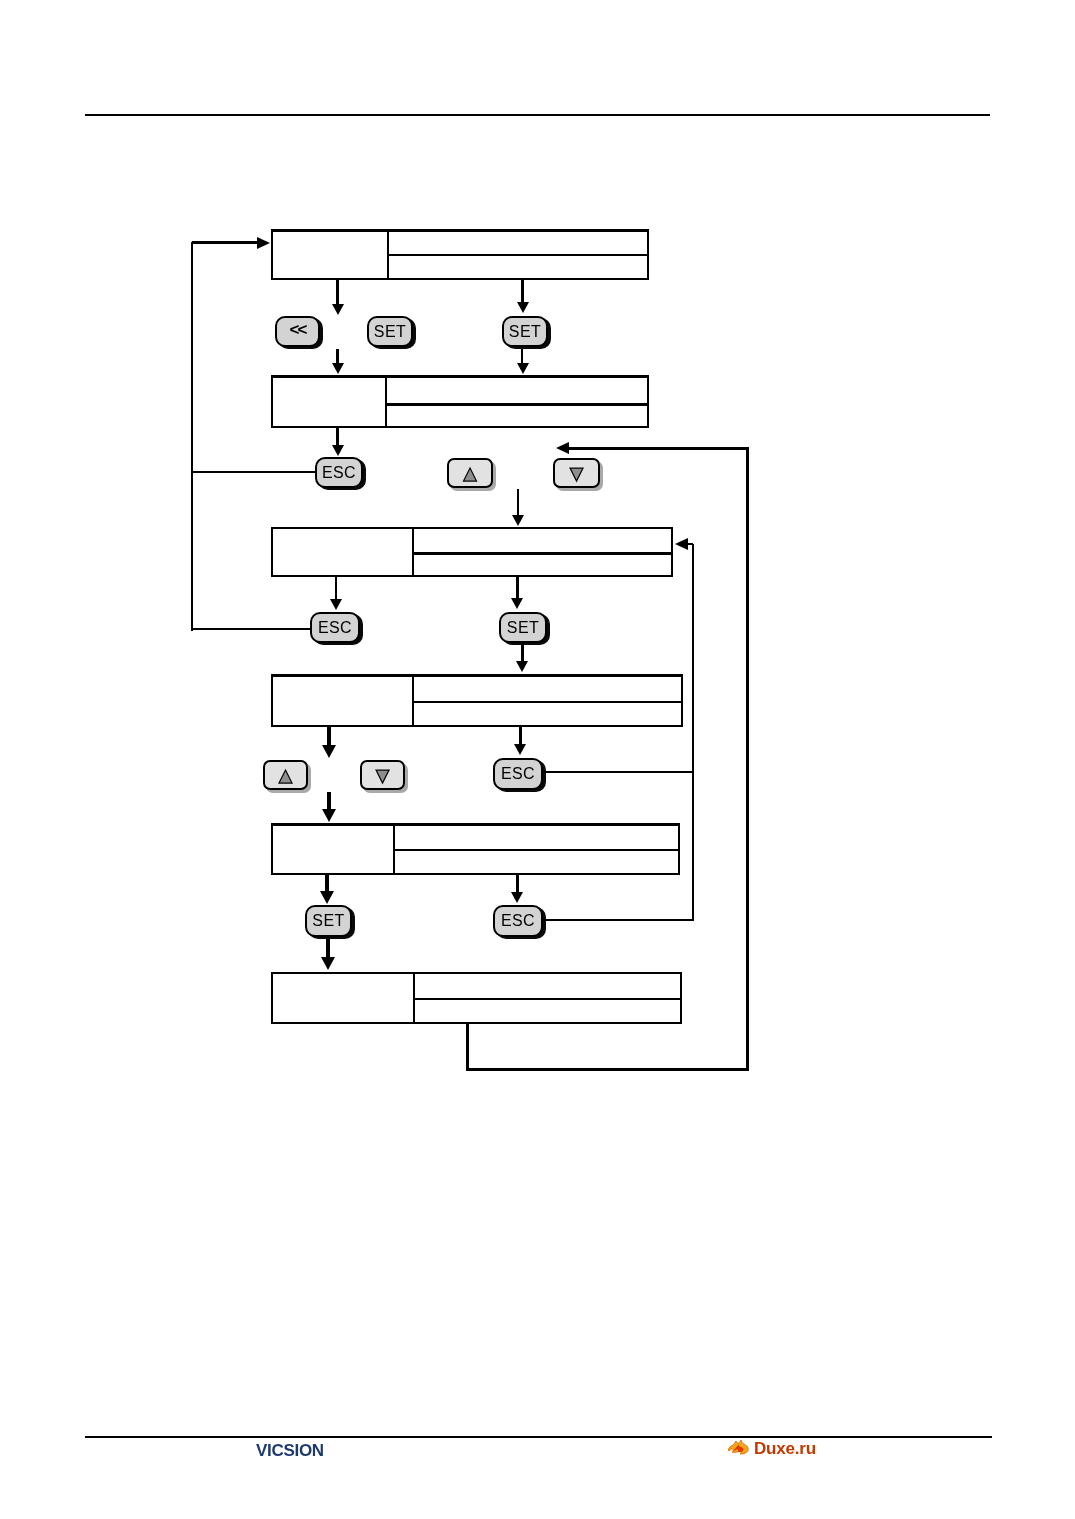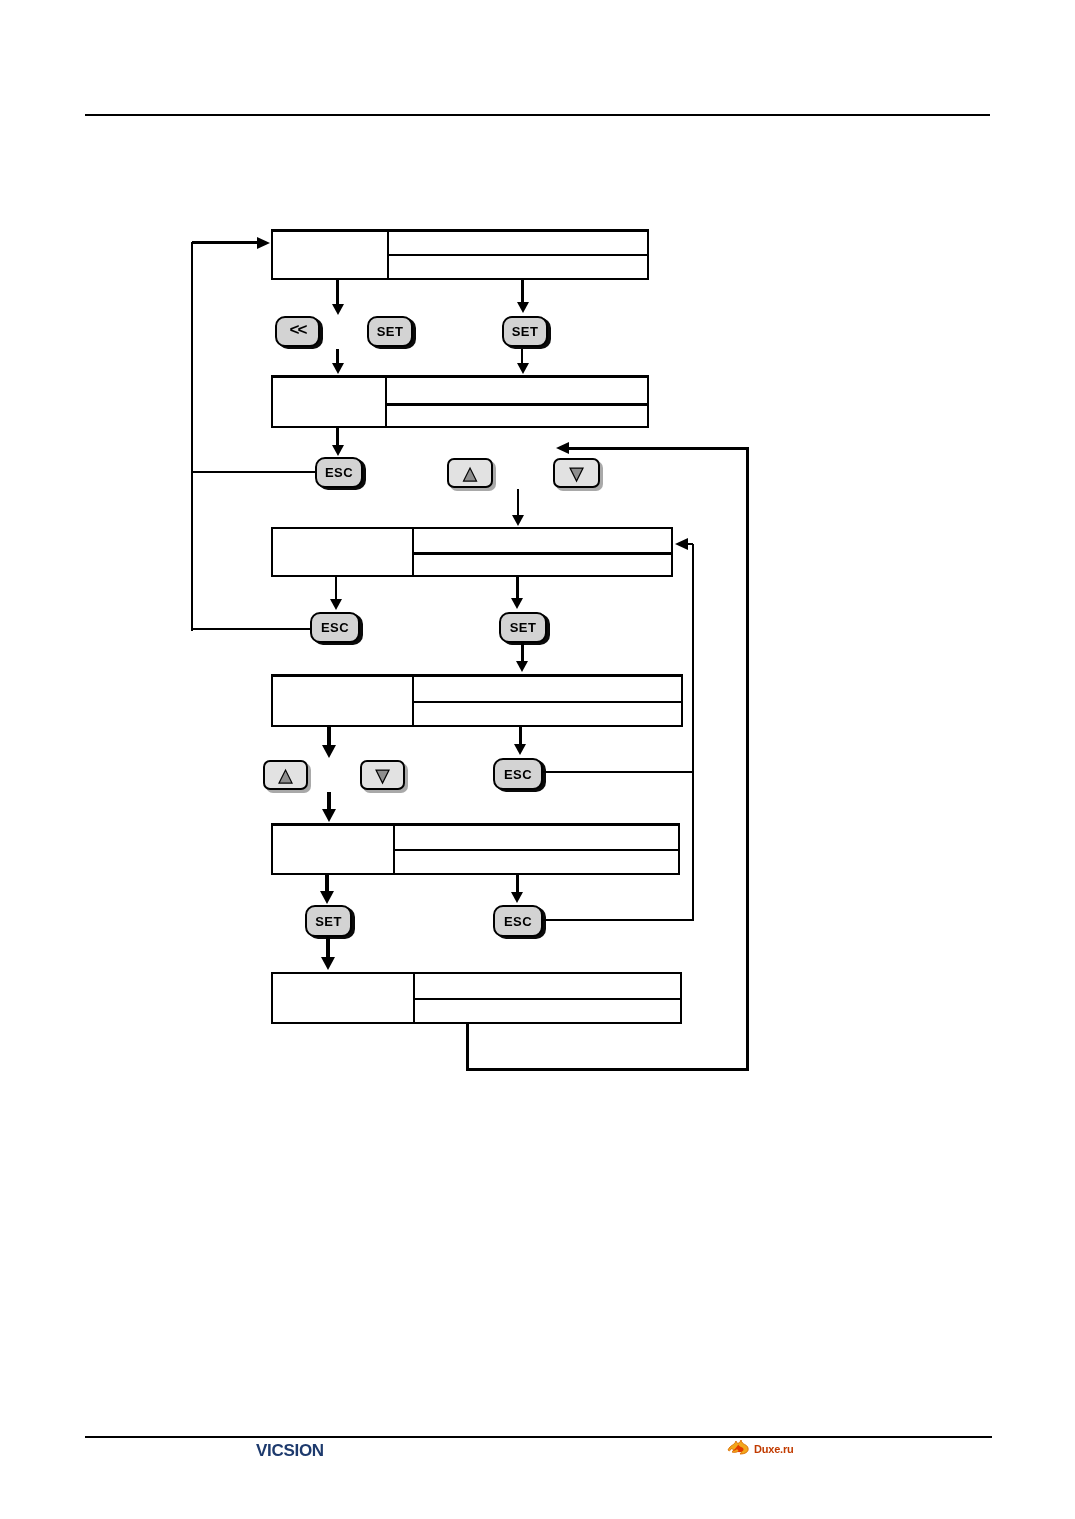--- a/index.html
+++ b/index.html
@@ -12,21 +12,21 @@
   
   .dbox{position:absolute;border:2px solid #000;background:#fff;box-sizing:border-box;}
   .dbox.topbold{border-top-width:3px;}
   .vsep{position:absolute;top:0;bottom:0;width:2px;background:#000;}
   .hsep{position:absolute;height:2px;background:#000;}
   .hsep.bold{height:3px;}
   
   .btn{
     position:absolute;background:#d3d3d3;border:2px solid #000;border-radius:10px;
     box-shadow:3px 2px 0 #0a0a0a;display:flex;align-items:center;justify-content:center;
-    font-weight:bold;font-size:13px;letter-spacing:.4px;color:#000;box-sizing:border-box;
+    font-weight:normal;font-size:16px;letter-spacing:.4px;color:#000;box-sizing:border-box;
   }
   .btn.back{font-size:17px;font-weight:900;letter-spacing:-2px;padding-bottom:3px;}
   
   .key{
     position:absolute;background:#e2e2e2;border:2px solid #000;border-radius:7px;
     box-shadow:3px 3px 0 #a9a9a9;display:flex;align-items:center;justify-content:center;
     box-sizing:border-box;
   }
   .tri{
     font-size:17px;line-height:1;color:#8e8e8e;
@@ -37,21 +37,21 @@
   .ahd{position:absolute;width:0;height:0;border-left:6px solid transparent;border-right:6px solid transparent;border-top:11px solid #000;}
   .ahd.big{border-left-width:7px;border-right-width:7px;border-top-width:13px;}
   .ahl{position:absolute;width:0;height:0;border-top:6px solid transparent;border-bottom:6px solid transparent;border-right:13px solid #000;}
   .ahr{position:absolute;width:0;height:0;border-top:6px solid transparent;border-bottom:6px solid transparent;border-left:13px solid #000;}
   
   .brand-left{
     position:absolute;left:256px;top:1441px;color:#1d3a6d;font-weight:800;
     font-size:17px;letter-spacing:-.3px;
   }
   .brand-right{position:absolute;left:727px;top:1438px;display:flex;align-items:center;gap:1px;}
-  .brand-right .txt{color:#c13b00;font-weight:bold;font-size:11px;letter-spacing:-.2px;text-align:right;}
+  .brand-right .txt{color:#c13b00;font-weight:bold;font-size:17px;letter-spacing:-.2px;text-align:right;}
 </style>
 </head>
 <body>
 
 <div class="page">
 
   <div class="ln" style="left:85px;top:114px;width:905px;height:2px"></div>
 
   <div class="dbox topbold" style="left:271px;top:229px;width:378px;height:51px">
     <div class="vsep" style="left:114px"></div>

